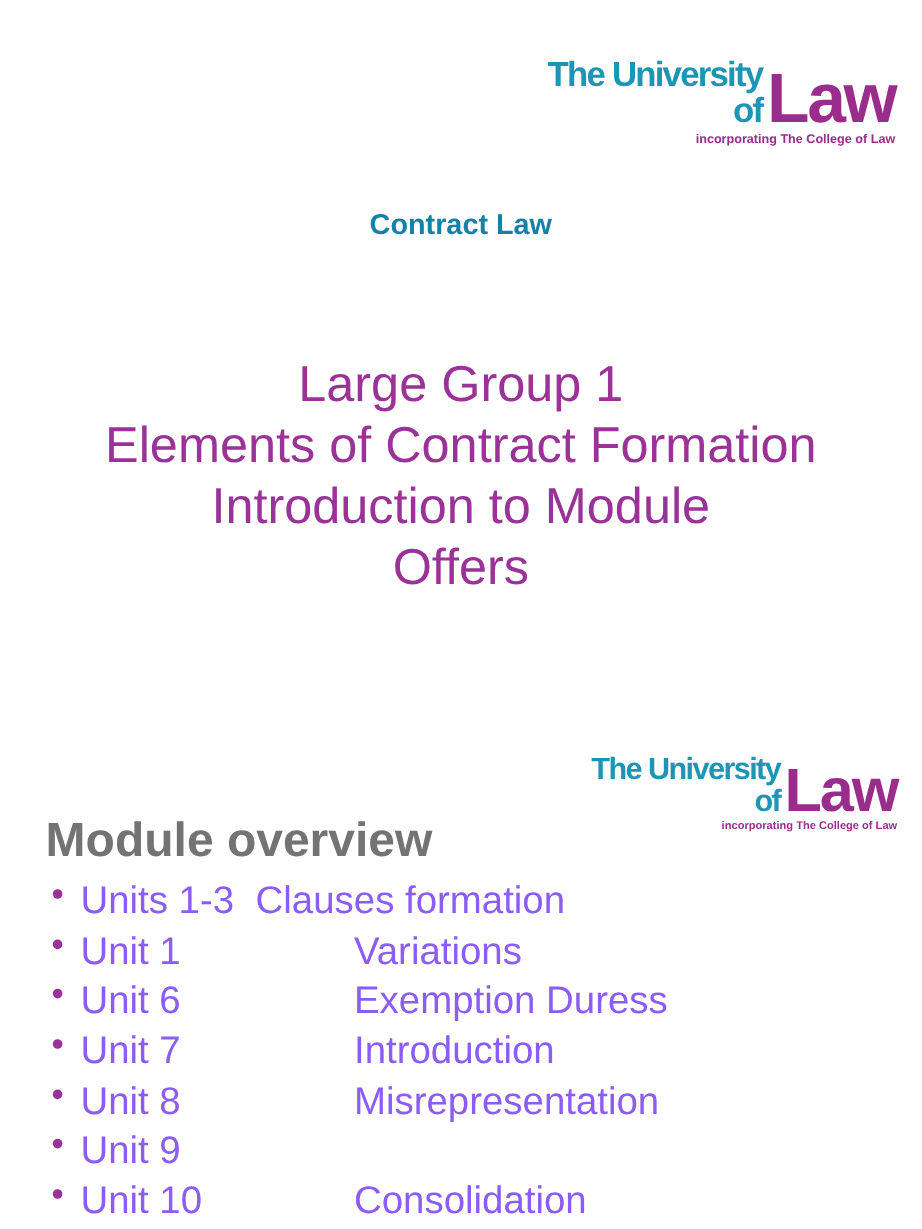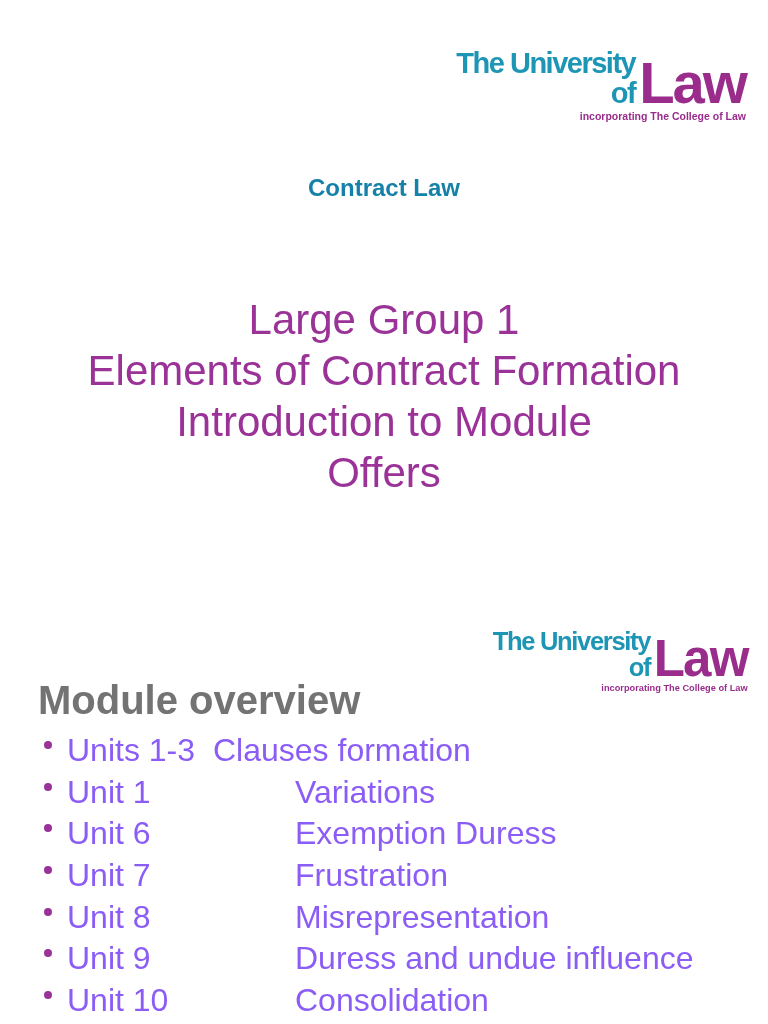--- a/index.html
+++ b/index.html
@@ -211,31 +211,30 @@
         <span class="topic">Variations</span>
       </li>
       <li class="row">
         <span class="bullet"></span>
         <span class="unit">Unit 6</span>
         <span class="topic">Exemption Duress</span>
       </li>
       <li class="row">
         <span class="bullet"></span>
         <span class="unit">Unit 7</span>
-        <span class="topic">Frustration</span>
+        <span class="topic">Introduction</span>
       </li>
       <li class="row">
         <span class="bullet"></span>
         <span class="unit">Unit 8</span>
         <span class="topic">Misrepresentation</span>
       </li>
       <li class="row">
         <span class="bullet"></span>
         <span class="unit">Unit 9</span>
-        <span class="topic">Duress and undue influence</span>
       </li>
       <li class="row">
         <span class="bullet"></span>
         <span class="unit">Unit 10</span>
         <span class="topic">Consolidation</span>
       </li>
     </ul>
   </div>
 </div>
 

